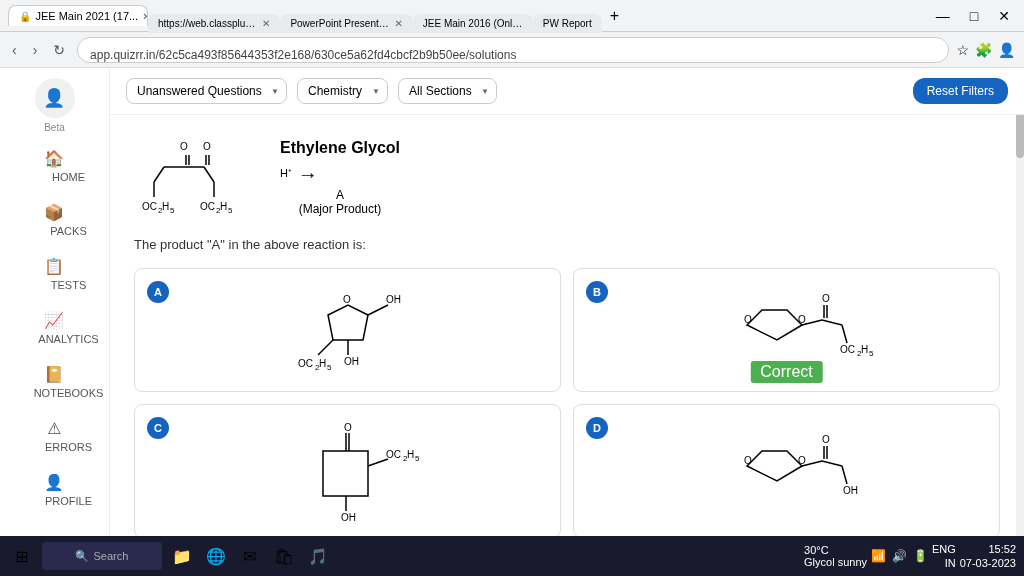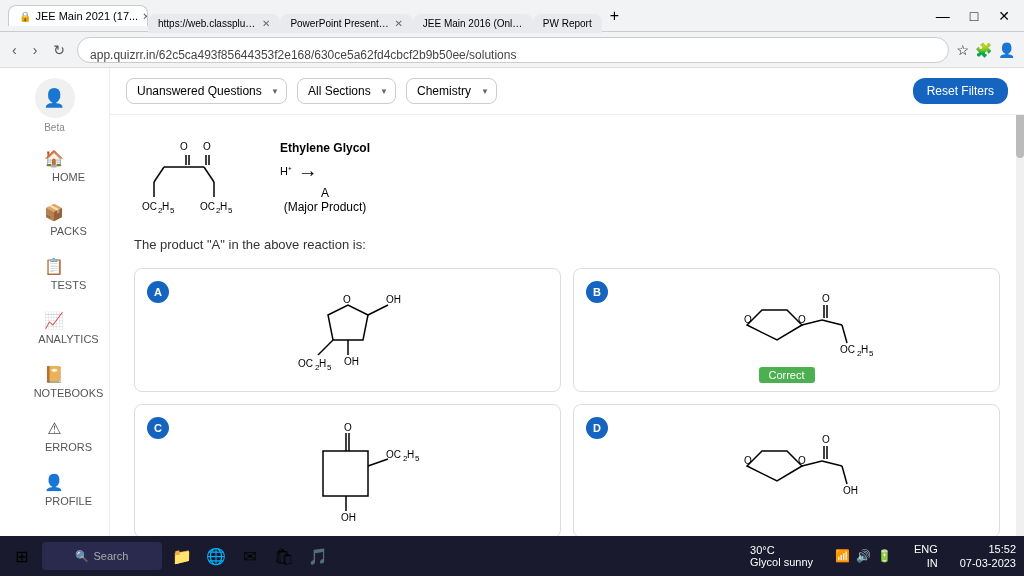--- a/index.html
+++ b/index.html
@@ -49,30 +49,30 @@
 
     
     .chem-question { margin-bottom: 16px; }
     .reaction-box { display: flex; align-items: center; gap: 16px; margin-bottom: 10px; padding: 10px 0; }
     .question-text { font-size: 13px; color: #333; margin-top: 8px; }
 
     
     .options-grid { display: grid; grid-template-columns: 1fr 1fr; gap: 12px; margin-bottom: 16px; }
     .option-card { border: 1px solid #ddd; border-radius: 8px; padding: 16px; position: relative; min-height: 120px; display: flex; align-items: center; justify-content: center; }
     .option-badge { position: absolute; top: 12px; left: 12px; width: 22px; height: 22px; border-radius: 50%; background: #1565C0; color: #fff; font-size: 11px; display: flex; align-items: center; justify-content: center; font-weight: bold; }
-    .correct-badge { position: absolute; bottom: 8px; left: 50%; transform: translateX(-50%); background: #4CAF50; color: #fff; font-size: 11px; padding: 2px 10px; border-radius: 3px; }
+    .correct-badge { position: absolute; bottom: 8px; left: 50%; transform: translateX(-50%); background: #4CAF50; color: #fff; font-size: 16px; padding: 2px 10px; border-radius: 3px; }
 
     
     .scroll-track { position: absolute; right: 0; top: 68px; width: 8px; height: 508px; background: #f0f0f0; }
     .scroll-thumb { width: 8px; height: 80px; background: #bbb; border-radius: 4px; position: absolute; top: 10px; }
 
     
     .taskbar { position: fixed; bottom: 0; left: 0; width: 1024px; height: 40px; background: #1a1a2e; display: flex; align-items: center; padding: 0 8px; gap: 6px; }
     .taskbar-icon { width: 28px; height: 28px; display: flex; align-items: center; justify-content: center; font-size: 16px; cursor: pointer; }
-    .taskbar-right { margin-left: auto; display: flex; align-items: center; gap: 22px; color: #fff; font-size: 11px; }
+    .taskbar-right { margin-left: auto; display: flex; align-items: center; gap: 4px; color: #fff; font-size: 11px; }
     .taskbar-time { text-align: right; line-height: 1.3; }
     .taskbar-sys { display: flex; gap: 6px; align-items: center; font-size: 12px; }
     .weather { color: #fff; font-size: 11px; }
   </style>
 </head>
 <body>
 
 <div class="browser-top">
   <div class="tab active">
     <span style="font-size:10px">🔒</span>
@@ -156,26 +156,26 @@
   <div class="main">
 
     <div class="filter-bar">
       <div class="filter-wrapper">
         <select class="filter-select">
           <option>Unanswered Questions</option>
         </select>
       </div>
       <div class="filter-wrapper">
         <select class="filter-select">
-          <option>All Sections</option>
+          <option>Chemistry</option>
         </select>
       </div>
       <div class="filter-wrapper">
         <select class="filter-select">
-          <option>Chemistry</option>
+          <option>All Sections</option>
         </select>
       </div>
       <button class="reset-btn">Reset Filters</button>
     </div>
 
     <div class="question-area">
 
       <div class="chem-question">
         <div class="reaction-box">
 
@@ -199,21 +199,21 @@
               <text x="28" y="73" font-size="10" fill="#000">H</text>
               <text x="36" y="76" font-size="8" fill="#000">5</text>
             <line x1="80" y1="45" x2="80" y2="60" stroke="#000" stroke-width="1.5"></line>
             <text x="66" y="73" font-size="10" fill="#000">OC</text>
               <text x="82" y="76" font-size="8" fill="#000">2</text>
               <text x="86" y="73" font-size="10" fill="#000">H</text>
               <text x="94" y="76" font-size="8" fill="#000">5</text>
           </svg>
 
           <div style="text-align:center;">
-            <div style="font-size:12px;font-weight:bold;">Ethylene Glycol</div>
+            <div style="font-size:16px;font-weight:bold;">Ethylene Glycol</div>
             <div style="display:flex;align-items:center;gap:6px;margin:4px 0;">
               <span style="font-size:11px;">H⁺</span>
               <span style="font-size:20px;">→</span>
             </div>
             <div style="font-size:12px;">
               <span>A</span>
               <br>
               <span>(Major Product)</span>
             </div>
           </div>

